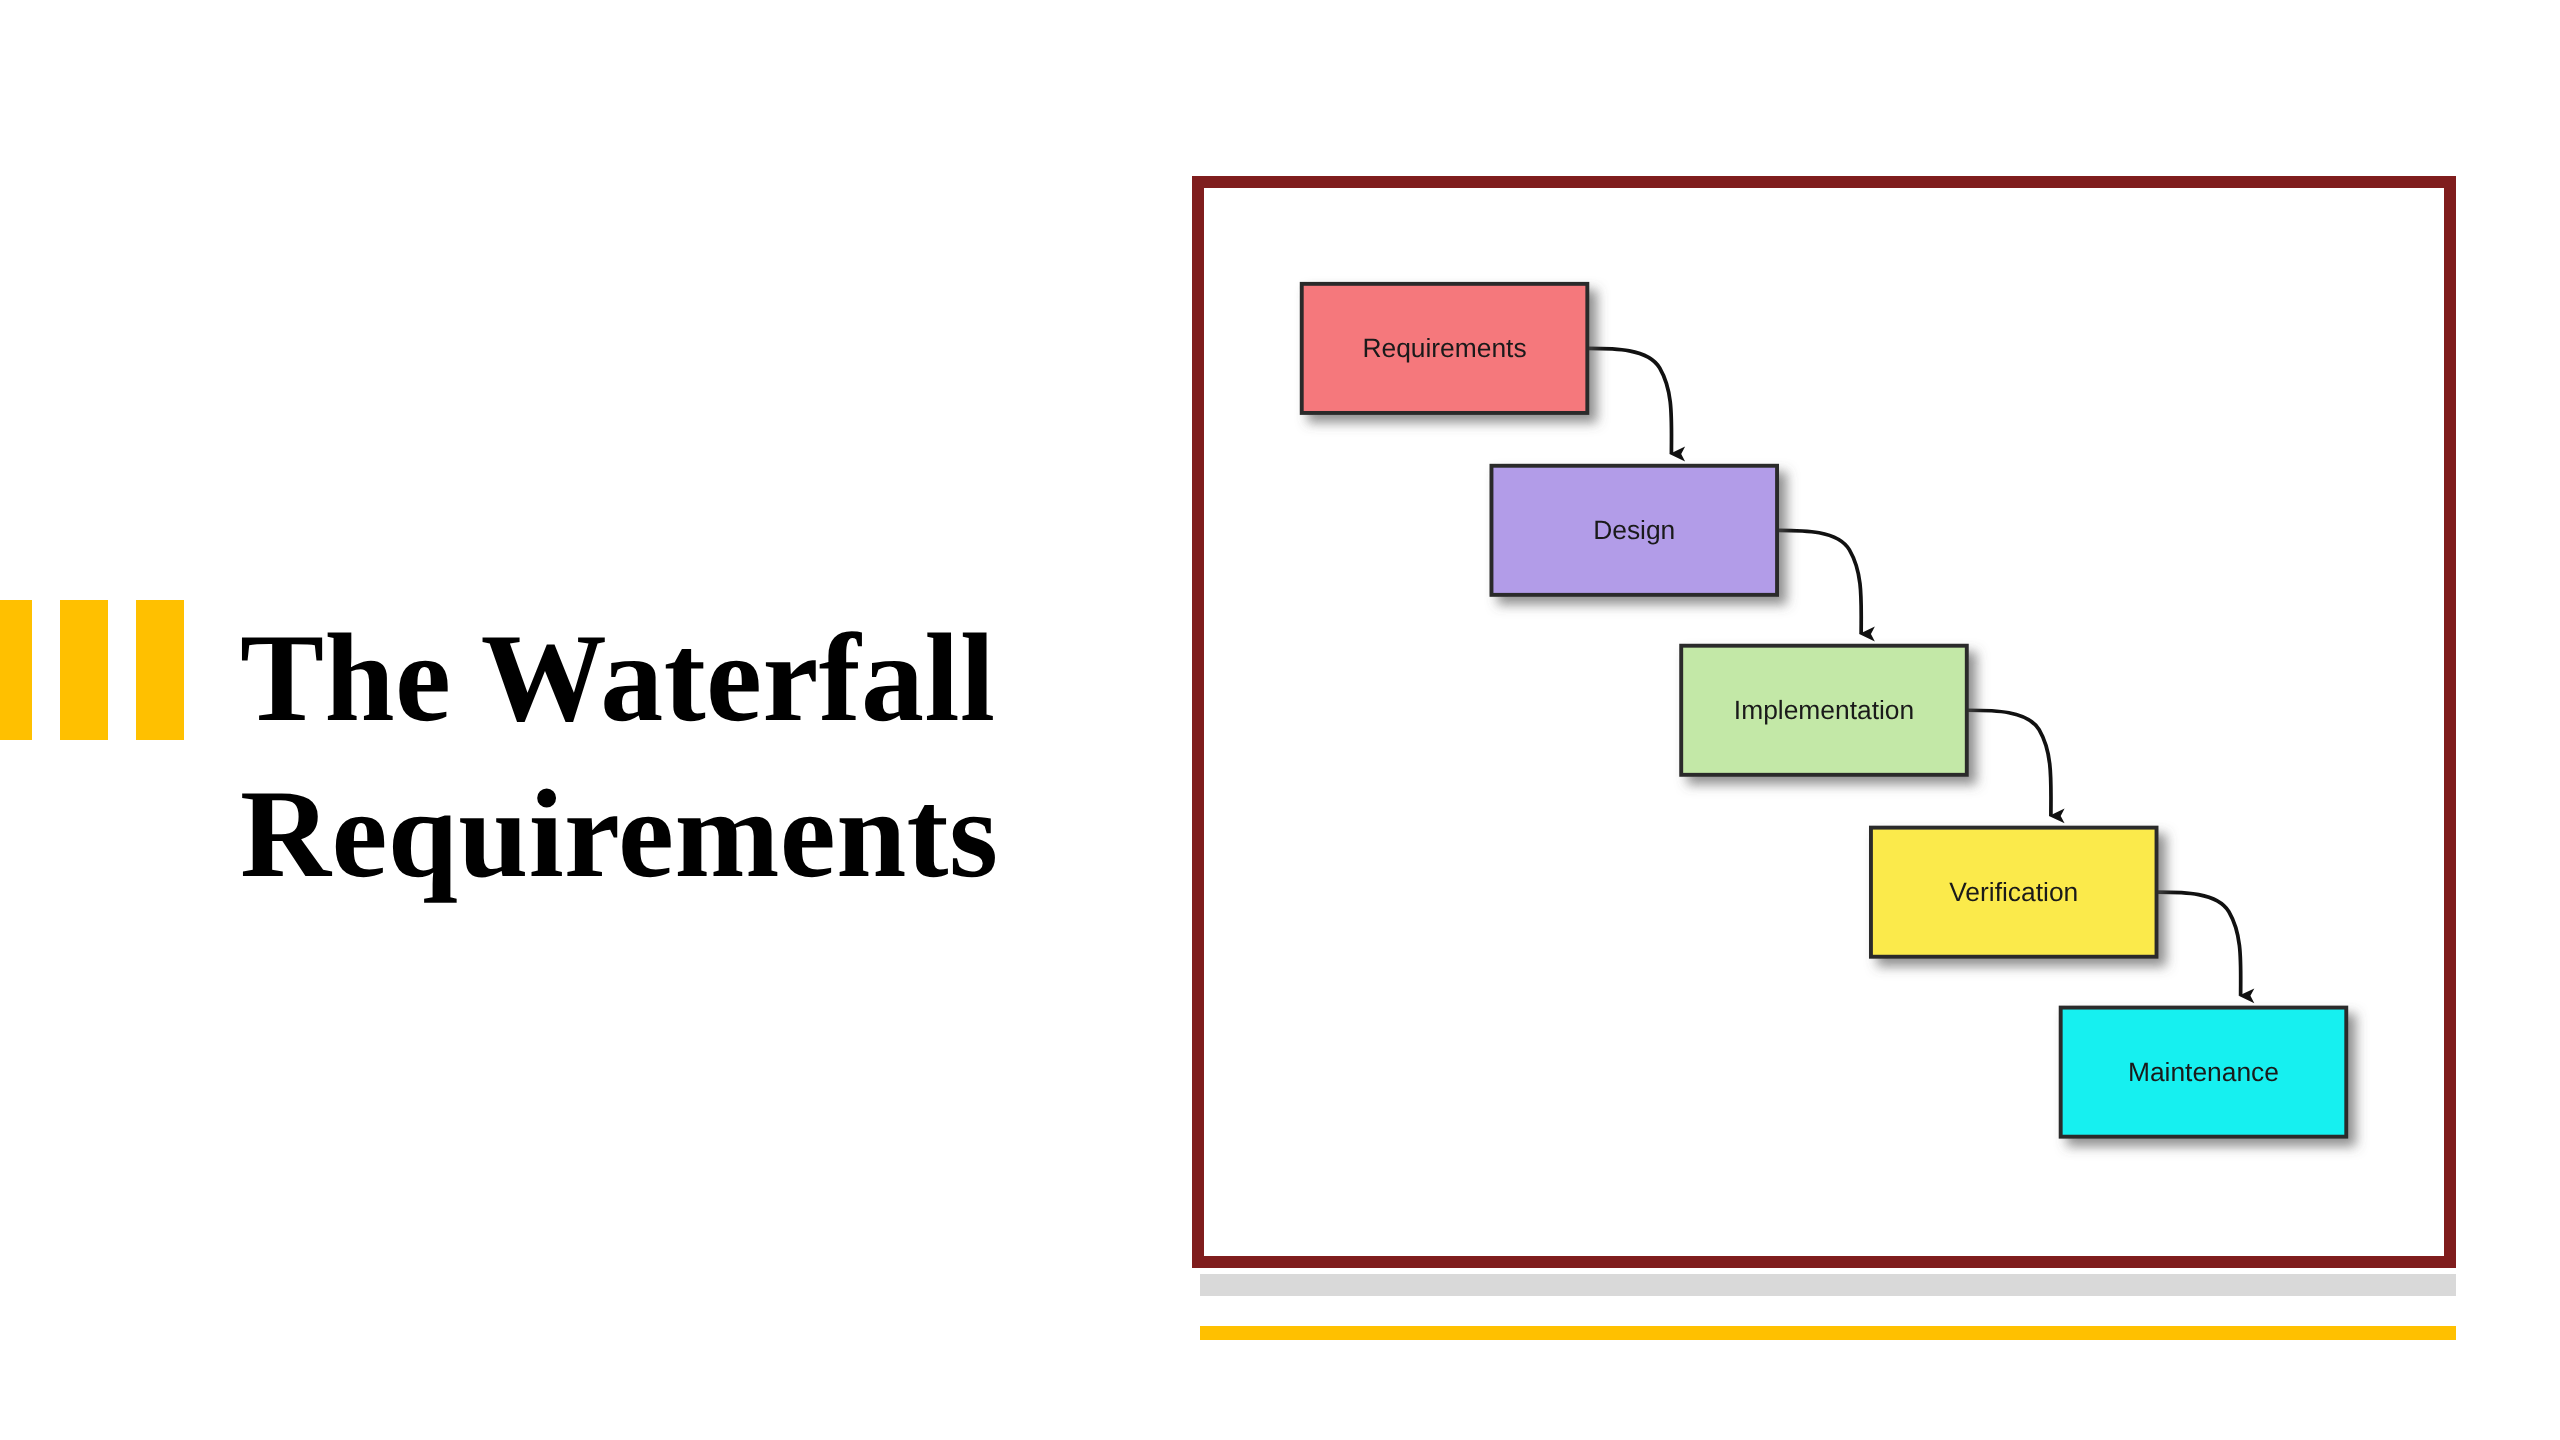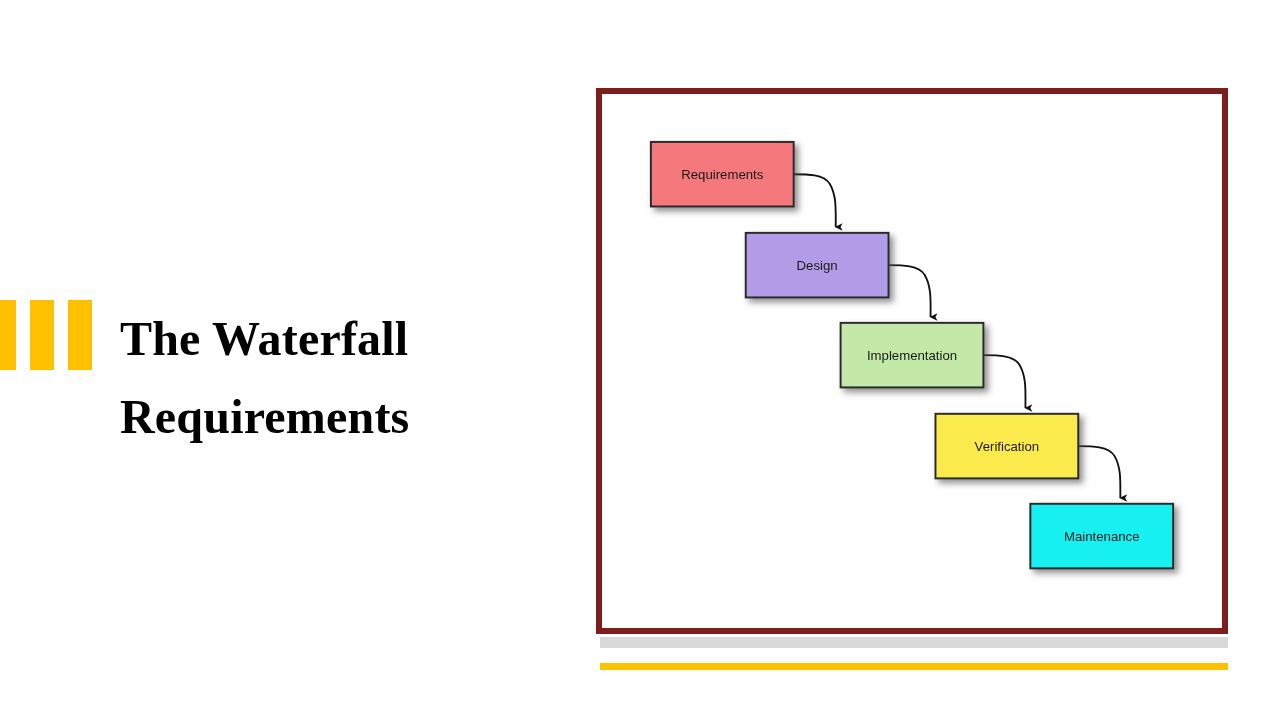--- a/index.html
+++ b/index.html
@@ -35,21 +35,21 @@
   }
   .accent-bar.first { width: 20px; margin-left: -4px; }
 
   .slide-title {
     position: absolute;
     left: 120px;
     top: 300px;
     width: 470px;
     font-family: "Liberation Serif", "DejaVu Serif", serif;
     font-weight: bold;
-    font-size: 48px;
+    font-size: 63px;
     line-height: 78px;
     color: #000000;
     letter-spacing: 0.2px;
   }
 
   
   .picture-panel {
     position: absolute;
     left: 596px;
     top: 88px;

